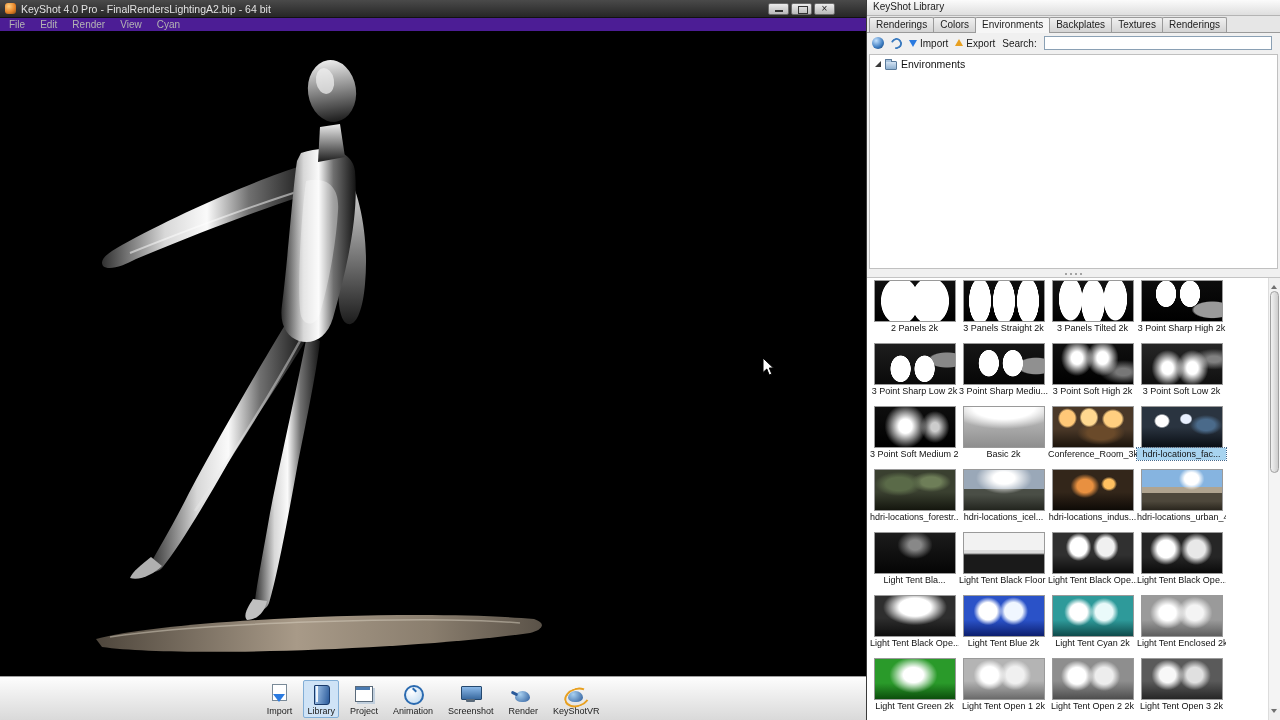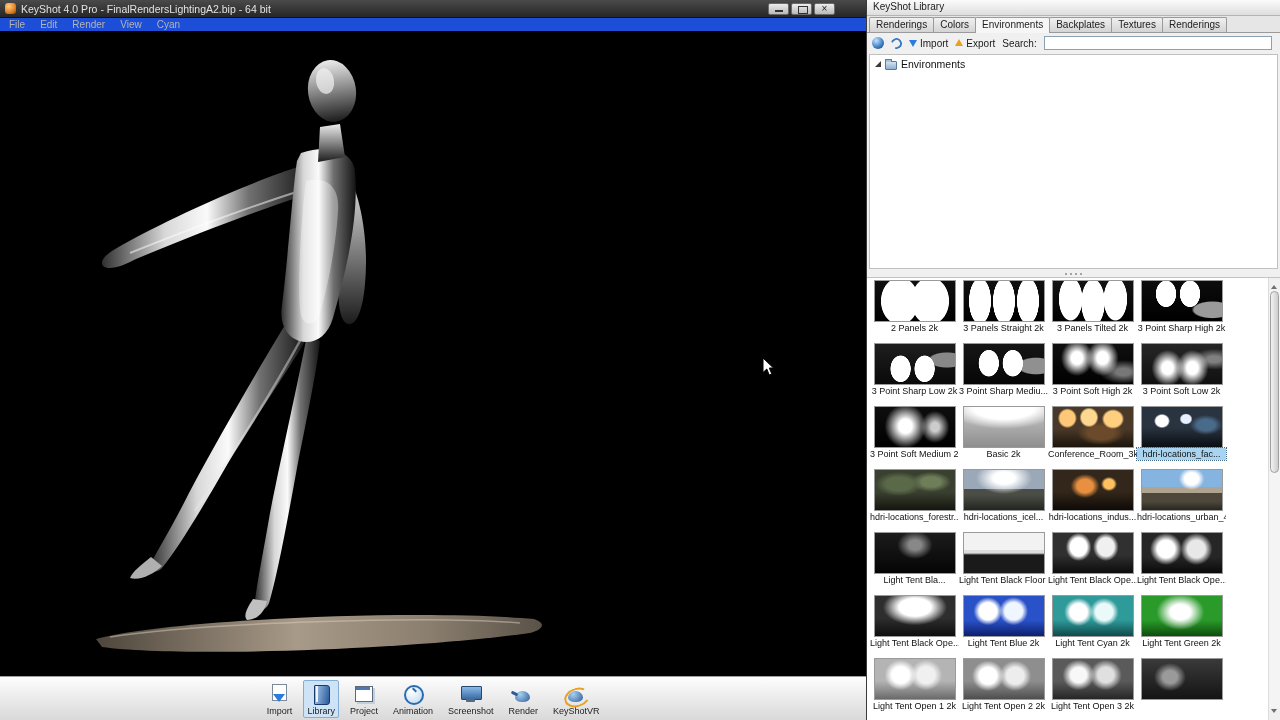--- a/index.html
+++ b/index.html
@@ -14,21 +14,21 @@
   .app-icon { width:11px; height:11px; border-radius:3px; margin-right:5px;
               background:radial-gradient(circle at 35% 30%, #ffd080, #e8862a 55%, #8a4a10); }
   .title-text { font-size:10.5px; color:#e2e2e2; white-space:nowrap; }
   .win-buttons { margin-left:auto; margin-right:26px; display:flex; gap:2px; }
   .win-btn { width:21px; height:12px; background:linear-gradient(#ececec,#b9b9b9); border:1px solid #6a6a6a;
              border-radius:2px; position:relative; font-size:9px; line-height:10px; text-align:center; color:#222; }
   .glyph-min::before { content:""; position:absolute; left:6px; bottom:2px; width:8px; height:2px; background:#333; }
   .glyph-max::before { content:""; position:absolute; left:6px; top:2px; width:8px; height:6px; border:1px solid #333; }
   .glyph-close::before { content:"\00D7"; font-size:10px; color:#222; }
 
-  .menubar { height:13px; background:#1d4ed8; display:flex; align-items:center; gap:15px; padding:0 9px; }
+  .menubar { height:13px; background:#4c1d95; display:flex; align-items:center; gap:15px; padding:0 9px; }
   .menu-item { font-size:10px; color:#b4b4b4; }
 
   .viewport { position:absolute; top:31px; left:0; right:0; bottom:44px; background:#000; overflow:hidden; }
 
   
   .bottom-toolbar { position:absolute; left:0; right:0; bottom:0; height:44px;
                     background:linear-gradient(#fdfdfd,#d9d9d9); border-top:1px solid #9e9e9e;
                     display:flex; justify-content:center; align-items:center; gap:7px; }
   .tool-btn { display:flex; flex-direction:column; align-items:center; padding:2px 3px 1px;
               border:1px solid transparent; border-radius:2px; }
@@ -399,20 +399,24 @@
           <div class="thumb-cell" data-name="environment-thumbnail">
             <div class="thumb-img" data-name="environment-thumbnail-image" style="background: radial-gradient(18% 35% at 30% 38%, rgb(255, 255, 255) 62%, rgba(255, 255, 255, 0) 100%), radial-gradient(18% 35% at 62% 38%, rgb(240, 246, 255) 62%, rgba(255, 255, 255, 0) 100%), linear-gradient(rgb(42, 82, 200) 0%, rgb(42, 82, 200) 60%, rgb(12, 30, 110) 100%);"></div>
             <div class="thumb-label" data-name="environment-thumbnail-label">Light Tent Blue 2k</div>
           </div>
 
           <div class="thumb-cell" data-name="environment-thumbnail">
             <div class="thumb-img" data-name="environment-thumbnail-image" style="background: radial-gradient(18% 35% at 32% 40%, rgb(255, 255, 255) 60%, rgba(255, 255, 255, 0) 100%), radial-gradient(18% 35% at 64% 40%, rgb(234, 250, 250) 60%, rgba(255, 255, 255, 0) 100%), linear-gradient(rgb(46, 154, 154) 0%, rgb(46, 154, 154) 60%, rgb(14, 74, 74) 100%);"></div>
             <div class="thumb-label" data-name="environment-thumbnail-label">Light Tent Cyan 2k</div>
           </div>
 
+          <div class="thumb-cell" data-name="environment-thumbnail">
+            <div class="thumb-img" data-name="environment-thumbnail-image" style="background: radial-gradient(22% 40% at 32% 42%, rgb(255, 255, 255) 48%, rgba(255, 255, 255, 0) 100%), radial-gradient(22% 40% at 66% 42%, rgb(244, 244, 244) 48%, rgba(255, 255, 255, 0) 100%), linear-gradient(rgb(154, 154, 154) 0%, rgb(154, 154, 154) 60%, rgb(94, 94, 94) 100%);"></div>
+            <div class="thumb-label" data-name="environment-thumbnail-label">Light Tent Enclosed 2k</div>
+          </div>
 
           <div class="thumb-cell" data-name="environment-thumbnail">
             <div class="thumb-img" data-name="environment-thumbnail-image" style="background: radial-gradient(30% 45% at 48% 40%, rgb(255, 255, 255) 42%, rgba(255, 255, 255, 0) 100%), linear-gradient(rgb(42, 154, 42) 0%, rgb(42, 154, 42) 60%, rgb(12, 78, 12) 100%);"></div>
             <div class="thumb-label" data-name="environment-thumbnail-label">Light Tent Green 2k</div>
           </div>
 
           <div class="thumb-cell" data-name="environment-thumbnail">
             <div class="thumb-img" data-name="environment-thumbnail-image" style="background: radial-gradient(20% 38% at 32% 40%, rgb(255, 255, 255) 55%, rgba(255, 255, 255, 0) 100%), radial-gradient(20% 38% at 64% 40%, rgb(240, 240, 240) 55%, rgba(255, 255, 255, 0) 100%), linear-gradient(rgb(180, 180, 180) 0%, rgb(180, 180, 180) 55%, rgb(106, 106, 106) 100%);"></div>
             <div class="thumb-label" data-name="environment-thumbnail-label">Light Tent Open 1 2k</div>
           </div>

